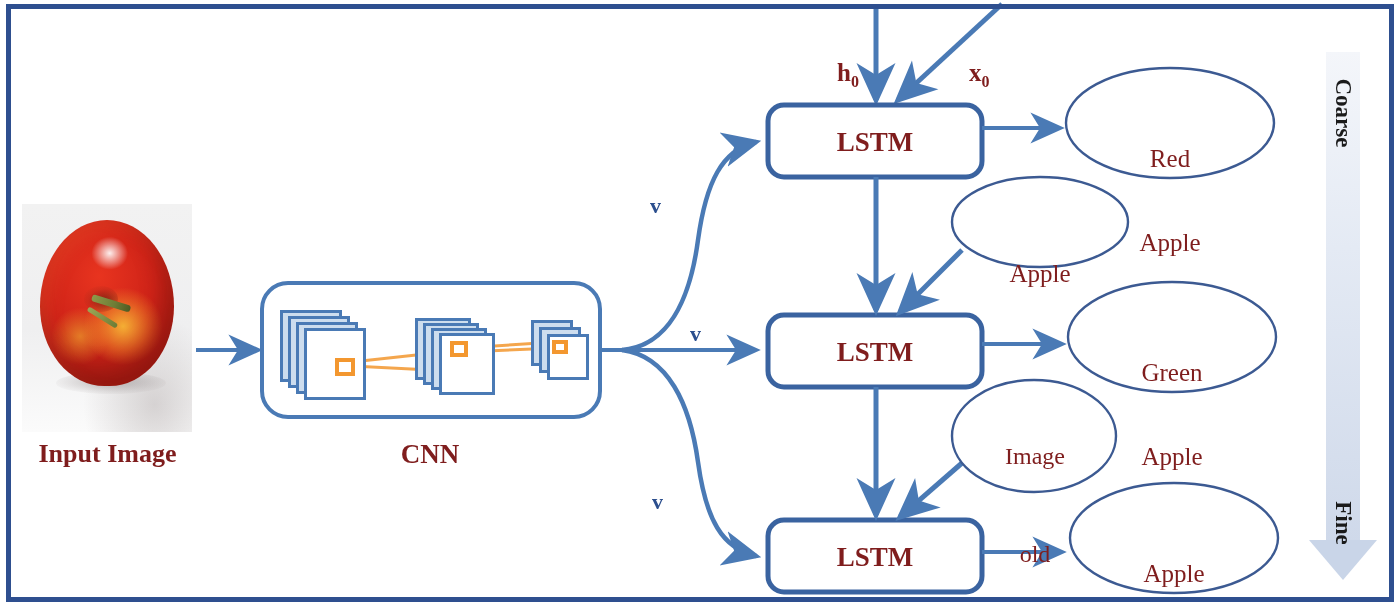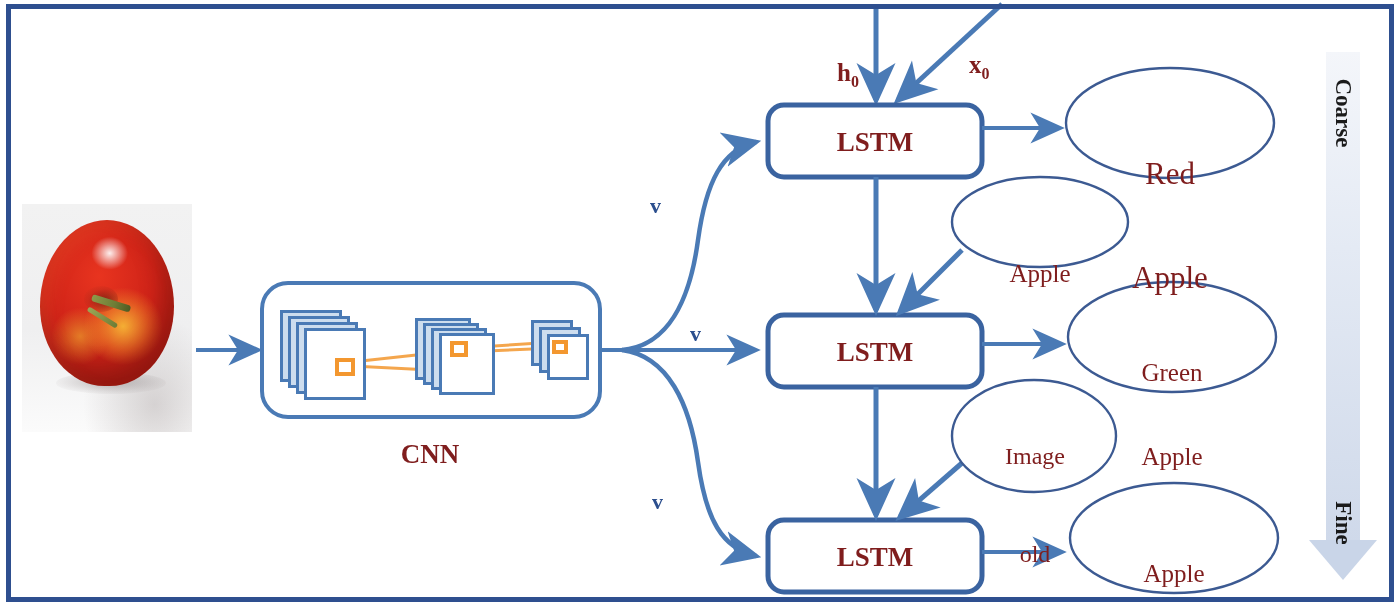--- a/index.html
+++ b/index.html
@@ -167,40 +167,41 @@
   <div class="cnn-card back" style="left:531px;top:320px;width:42px;height:46px;"></div>
   <div class="cnn-card back" style="left:539px;top:327px;width:42px;height:46px;"></div>
   <div class="cnn-card" style="left:547px;top:334px;width:42px;height:46px;"></div>
   <div class="cnn-rf" style="left:552px;top:340px;width:16px;height:14px;"></div>
 
   <div id="cf-shaft"></div>
   <div id="cf-head"></div>
   <div class="cf-label" style="left:1306px;top:100px;width:74px;text-align:center;">Coarse</div>
   <div class="cf-label" style="left:1312px;top:510px;width:62px;text-align:center;">Fine</div>
 
+  <div class="txt serif-bold" style="left:10px;top:440px;width:195px;text-align:center;font-size:26px;">Input Image</div>
 
   <div class="txt serif-bold" style="left:330px;top:440px;width:200px;text-align:center;font-size:27px;">CNN</div>
 
   <div class="txt serif-bold" style="left:812px;top:34px;font-size:25px;">
     <span>h</span><span style="font-size:16px;vertical-align:sub;">0</span>
   </div>
 
-  <div class="txt serif-bold" style="left:944px;top:26px;font-size:25px;text-align:right;">
+  <div class="txt serif-bold" style="left:944px;top:34px;font-size:25px;text-align:right;">
     <span>x</span><span style="font-size:16px;vertical-align:sub;">0</span>
   </div>
 
   <div class="txt serif-bold" style="left:650px;top:194px;font-size:22px;color:#2c4f8e;">v</div>
   <div class="txt serif-bold" style="left:690px;top:322px;font-size:22px;color:#2c4f8e;">v</div>
   <div class="txt serif-bold" style="left:652px;top:490px;font-size:22px;color:#2c4f8e;">v</div>
 
   <div class="txt serif-bold" style="left:768px;top:128px;width:214px;text-align:center;font-size:27px;">LSTM</div>
   <div class="txt serif-bold" style="left:768px;top:338px;width:214px;text-align:center;font-size:27px;">LSTM</div>
   <div class="txt serif-bold" style="left:768px;top:543px;width:214px;text-align:center;font-size:27px;">LSTM</div>
 
-  <div class="txt serif-reg" style="left:1066px;top:93px;width:208px;text-align:center;font-size:31px;">
+  <div class="txt serif-reg" style="left:1066px;top:93px;width:208px;text-align:center;font-size:25px;">
     <div>Red</div>
     <div style="margin-top:6px;">Apple</div>
   </div>
   <div class="txt serif-reg" style="left:1068px;top:307px;width:208px;text-align:center;font-size:25px;font-family:Liberation Serif, serif;">
     <div>Green</div>
     <div style="margin-top:6px;">Apple</div>
   </div>
   <div class="txt serif-reg" style="left:1070px;top:508px;width:208px;text-align:center;font-size:25px;">
     <div>Apple</div>
     

